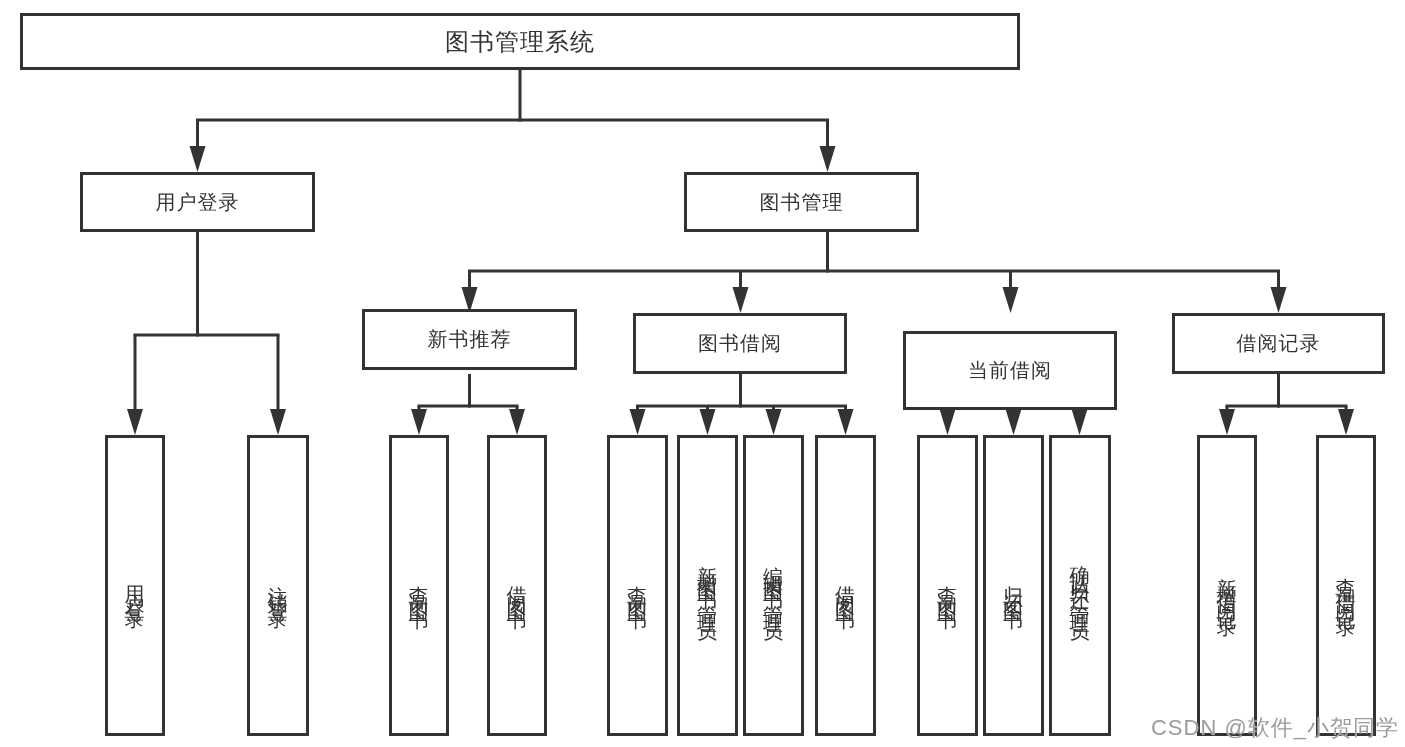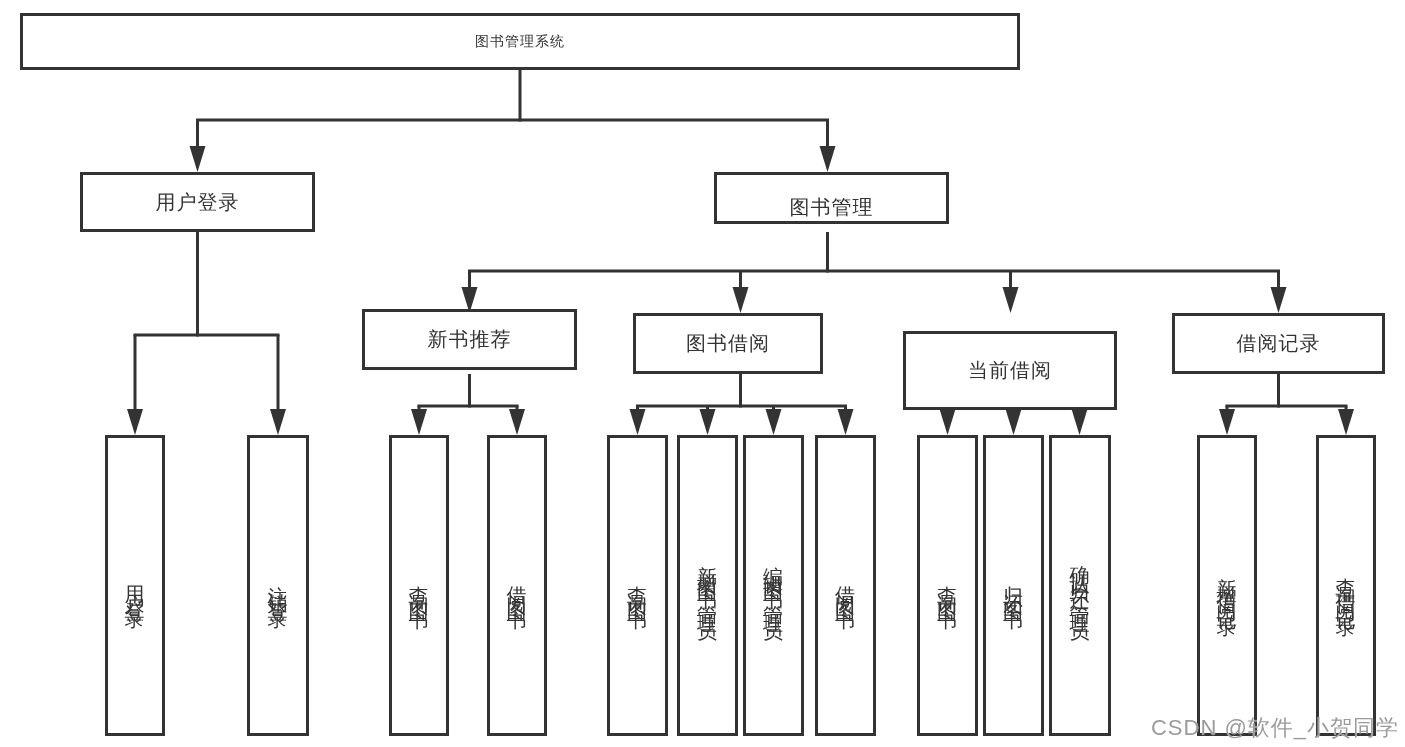--- a/index.html
+++ b/index.html
@@ -22,21 +22,21 @@
     background: #ffffff;
     border: 3px solid #333333;
     display: flex;
     align-items: center;
     justify-content: center;
     font-size: 20px;
     letter-spacing: 1px;
     color: #333333;
     z-index: 2;
   }
-  .root-box { font-size: 14px; }
+  .root-box { font-size: 24px; }
   .leaf {
     position: absolute;
     box-sizing: border-box;
     background: #ffffff;
     border: 3px solid #333333;
     display: flex;
     align-items: center;
     justify-content: center;
     z-index: 2;
     top: 435px;
@@ -146,28 +146,28 @@
     </g>
   </svg>
 
   <div class="box root-box" style="left:20px; top:13px; width:1000px; height:57px;">
     <span>图书管理系统</span>
   </div>
 
   <div class="box" style="left:80px; top:172px; width:235px; height:60px;">
     <span>用户登录</span>
   </div>
-  <div class="box" style="left:714px; top:172px; width:235px; height:52px;align-items:flex-end;">
+  <div class="box" style="left:684px; top:172px; width:235px; height:60px;">
     <span>图书管理</span>
   </div>
 
   <div class="box" style="left:362px; top:309px; width:215px; height:61px;">
     <span>新书推荐</span>
   </div>
-  <div class="box" style="left:633px; top:313px; width:190px; height:61px;">
+  <div class="box" style="left:633px; top:313px; width:214px; height:61px;">
     <span>图书借阅</span>
   </div>
   <div class="box" style="left:903px; top:331px; width:214px; height:79px;">
     <span>当前借阅</span>
   </div>
   <div class="box" style="left:1172px; top:313px; width:213px; height:61px;">
     <span>借阅记录</span>
   </div>
 
   <div class="leaf" style="left:105px; width:60px;">

